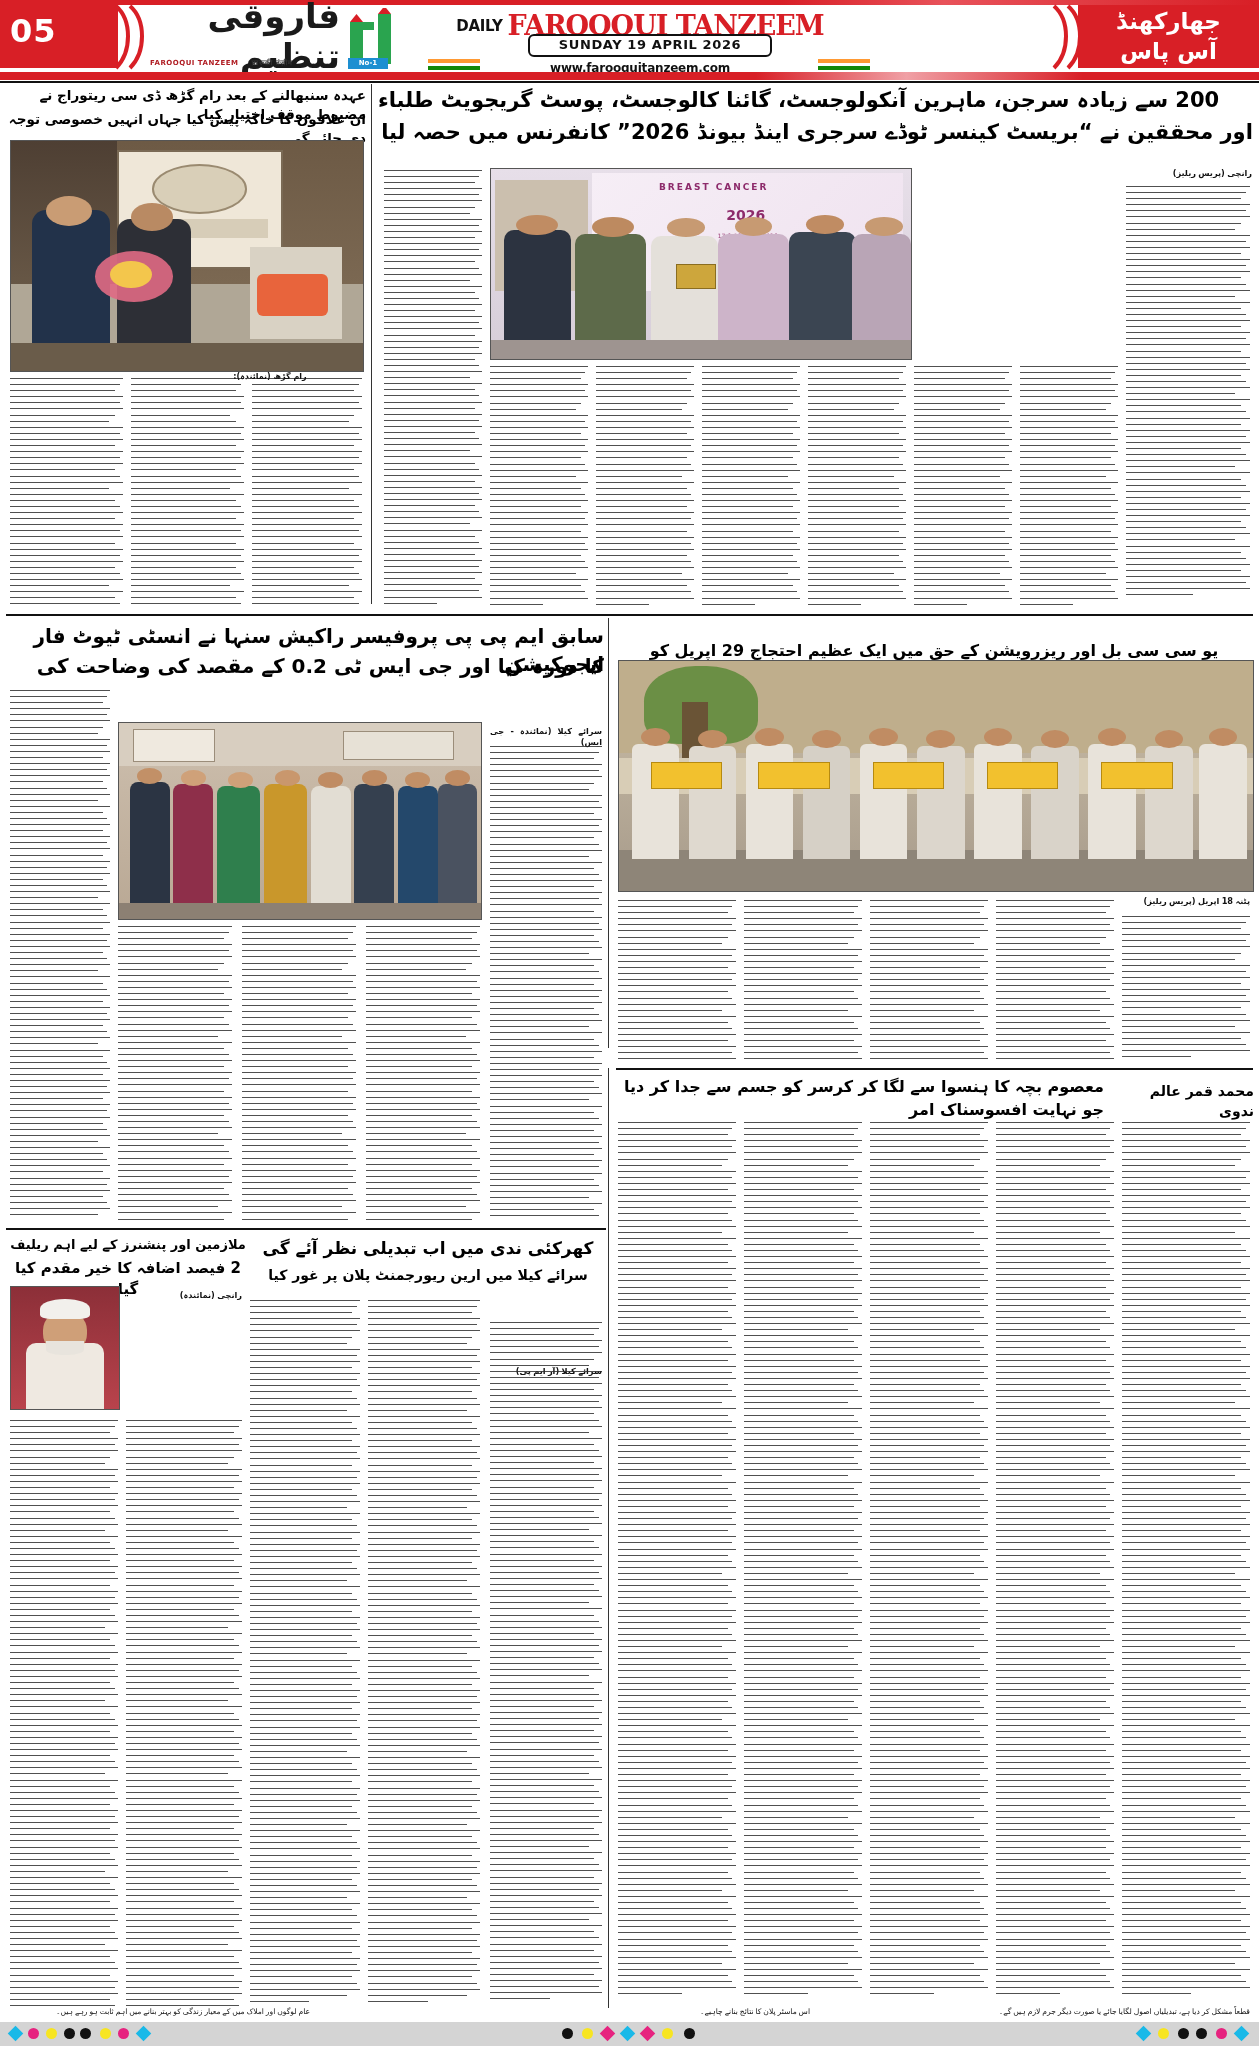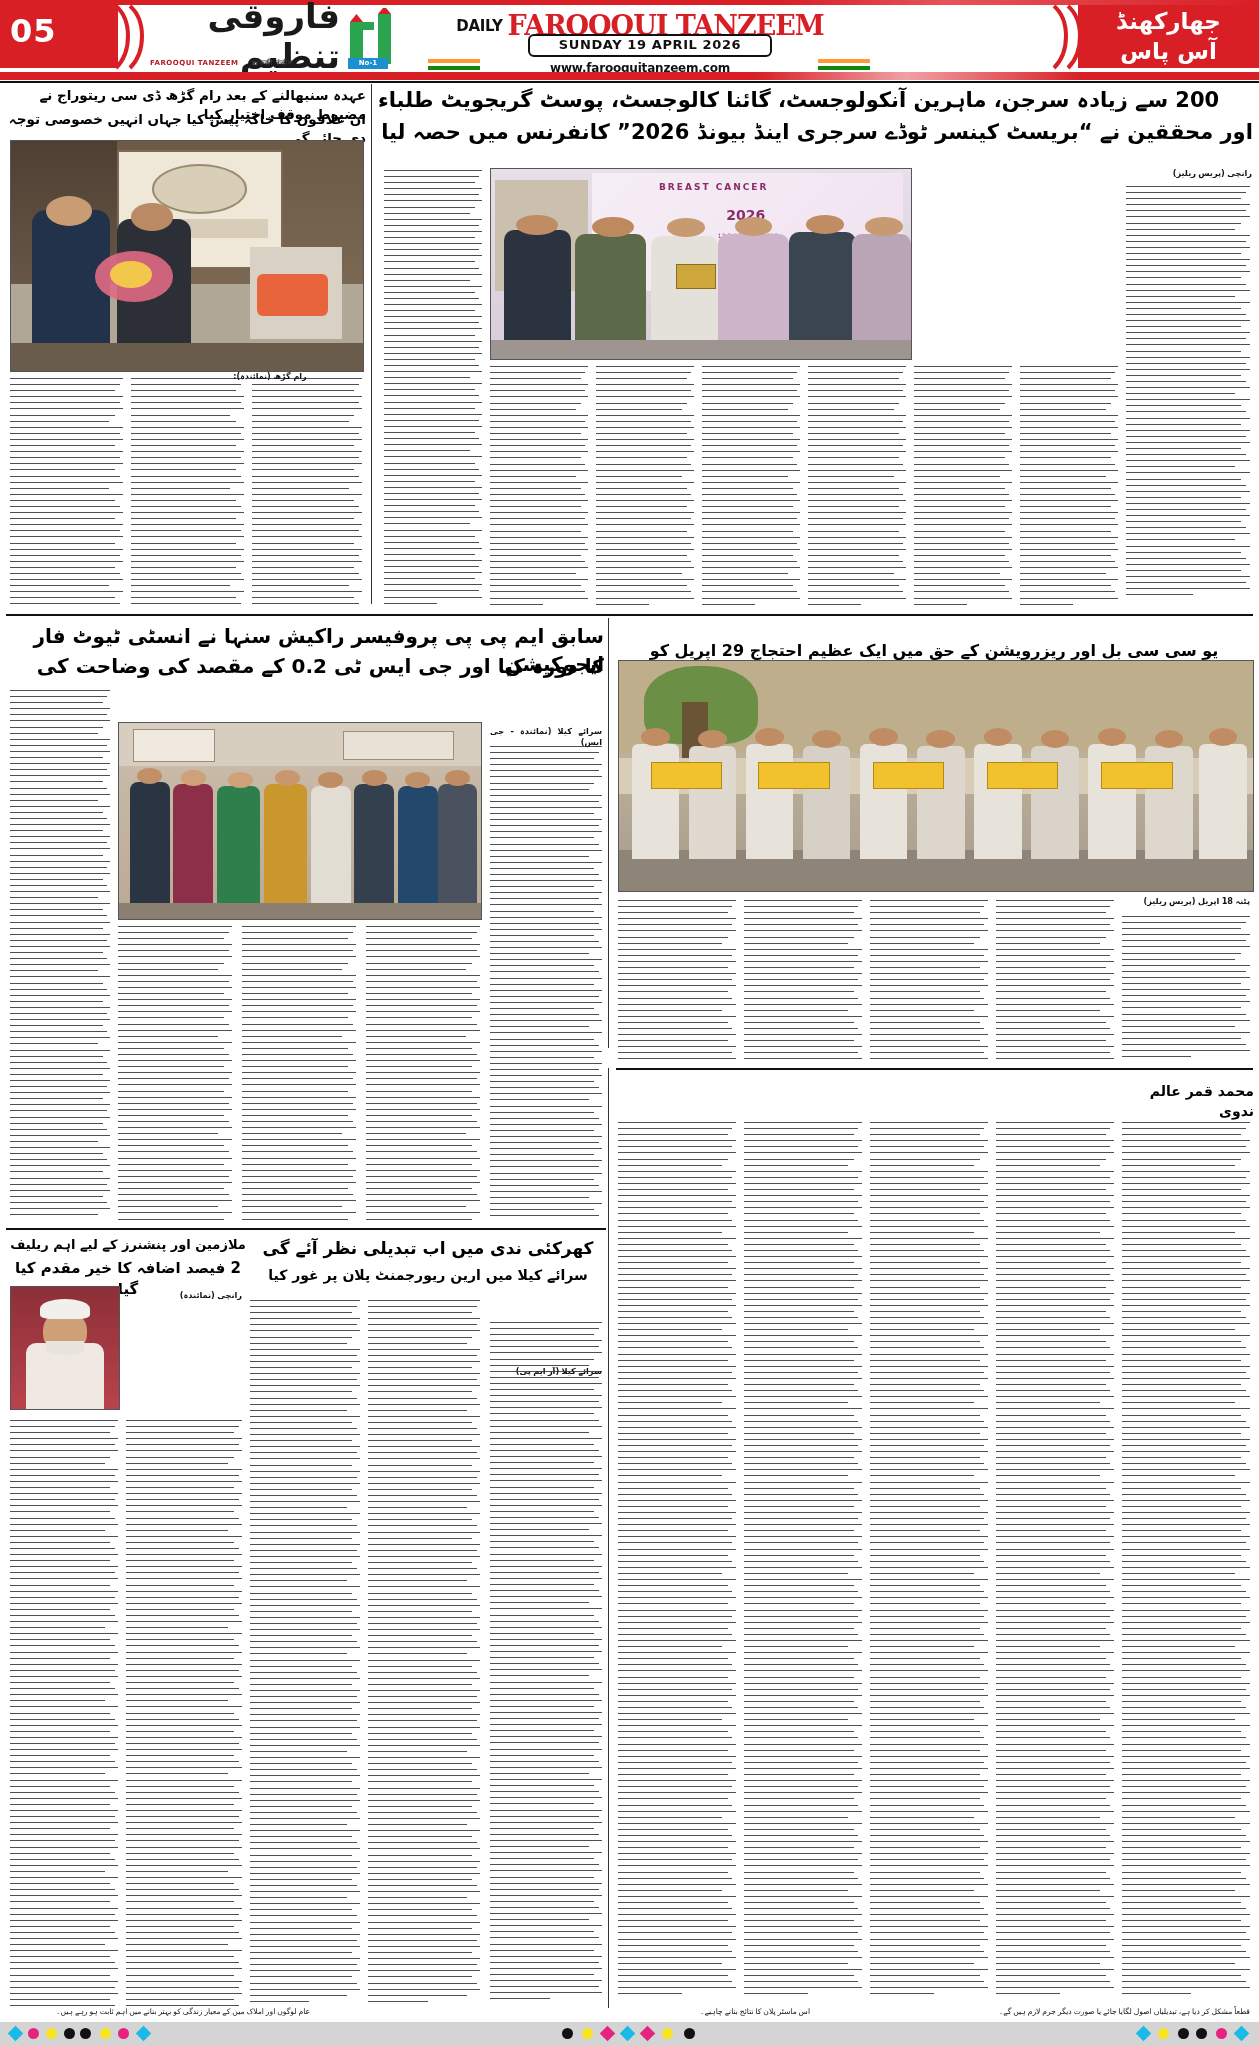--- a/index.html
+++ b/index.html
@@ -1253,20 +1253,21 @@
       <div class="ln s4"></div>
       <div class="ln s1"></div>
     <div class="ln s2"></div>
       <div class="ln s3"></div>
       <div class="ln s1"></div>
       <div class="ln last"></div>
   </div>
 
   <div class="rule-h" style="left:616px;top:1068px;width:637px;height:2px;"></div>
 
+  <div class="hl" style="position:absolute;left:618px;top:1076px;width:486px;font-size:16px;text-align:right;">معصوم بچہ کا ہنسوا سے لگا کر کرسر کو جسم سے جدا کر دیا جو نہایت افسوسناک امر</div>
   <div class="hl" style="position:absolute;left:1112px;top:1082px;width:142px;font-size:14px;text-align:right;">محمد قمر عالم ندوی</div>
 
   <div class="bodycol" style="left:618px;top:1122px;width:118px;height:884px;">
     <div class="ln s1"></div>
       <div class="ln s3"></div>
       <div class="ln s2"></div>
       <div class="ln s1"></div>
     <div class="ln s3"></div>
       <div class="ln s1"></div>
       <div class="ln s2"></div>

